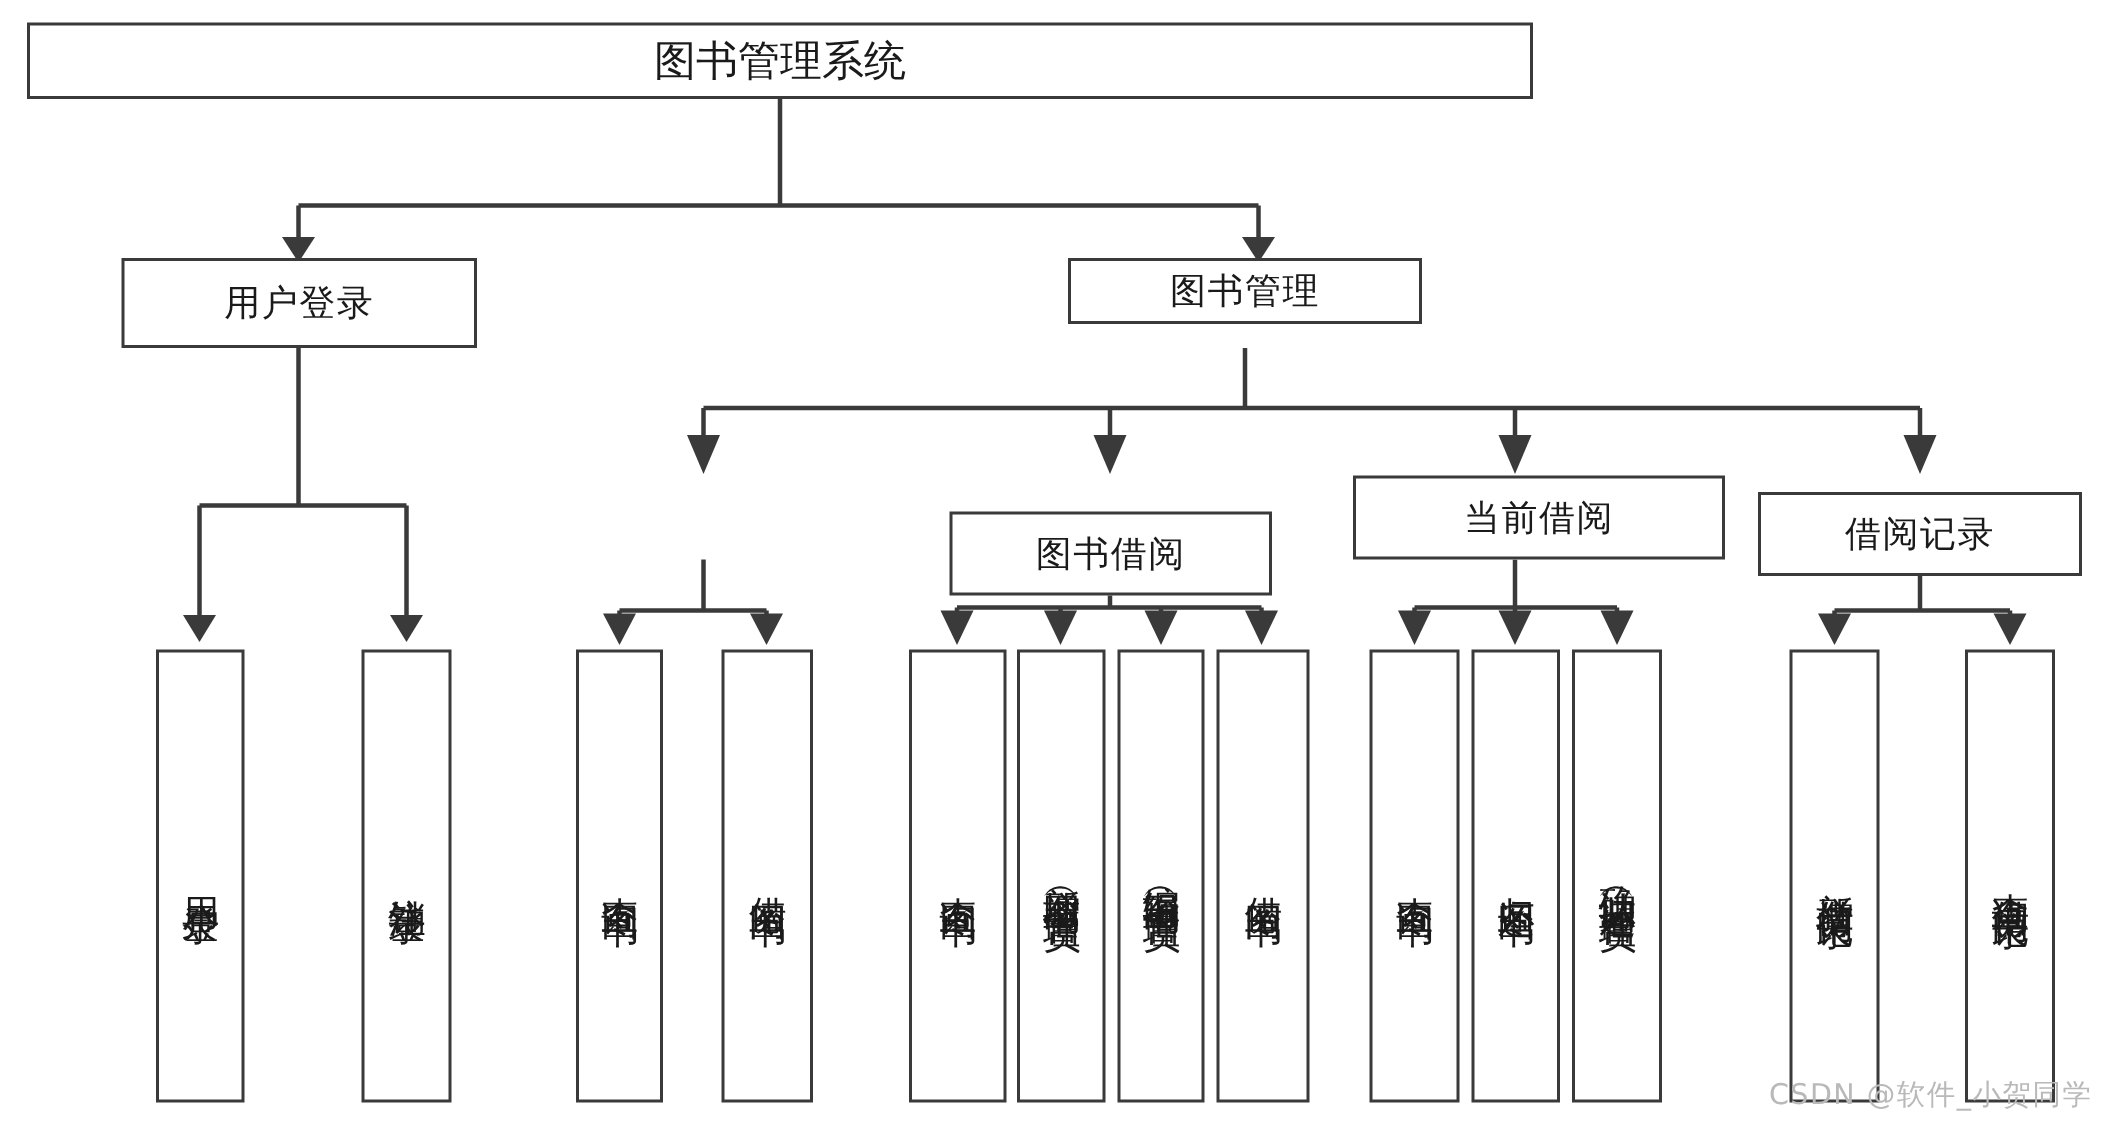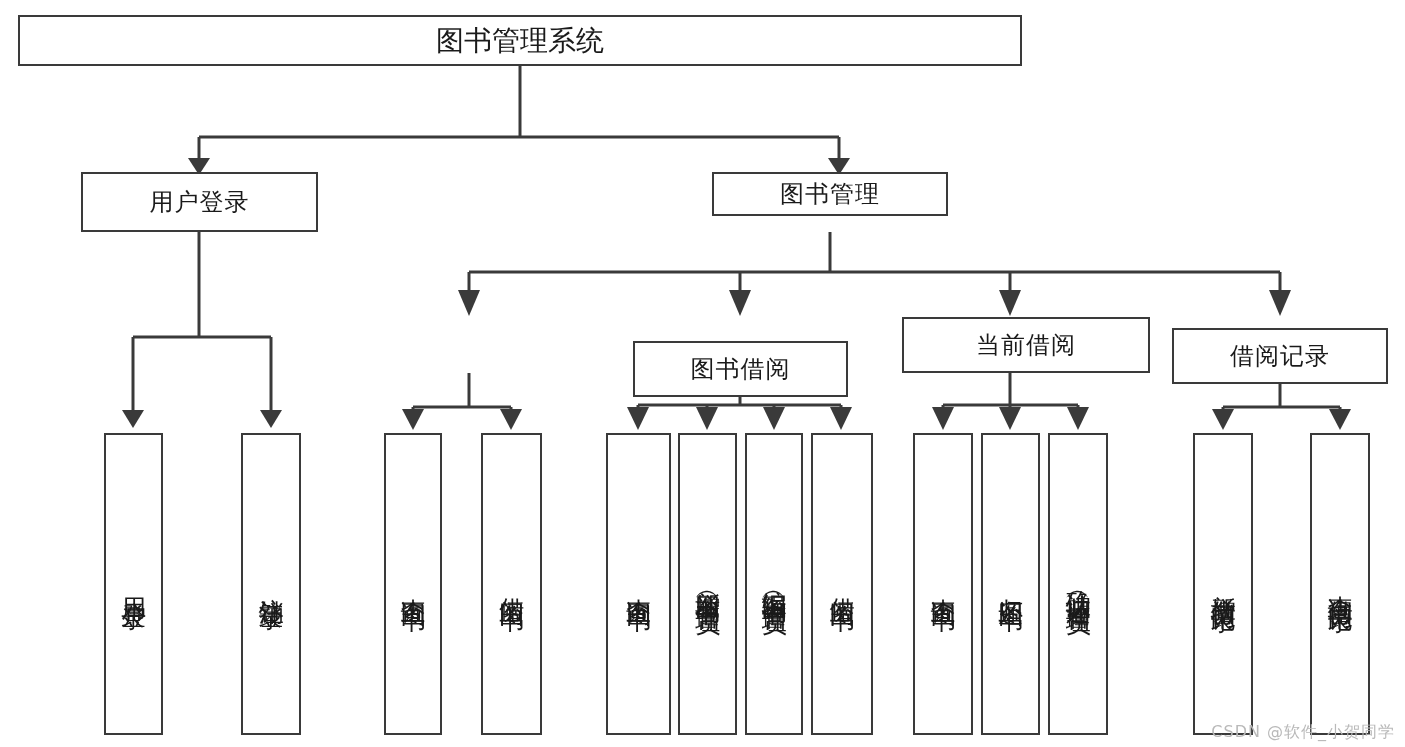--- a/index.html
+++ b/index.html
@@ -35,21 +35,21 @@
     letter-spacing:3px;
     white-space:nowrap;
     color:#1a1a1a;
   }
   svg#wires{position:absolute;left:0;top:0;width:1405px;height:747px;pointer-events:none;}
   .wire{stroke:#3a3a3a;stroke-width:3;fill:none;}
   .head{fill:#3a3a3a;}
   #watermark{
     position:absolute;
     right:10px;bottom:4px;
-    font-size:16px;
+    font-size:19px;
     color:#b9b9b9;
     letter-spacing:1px;
     white-space:nowrap;
   }
 </style>
 </head>
 <body>
 
 <div id="canvas">
 

